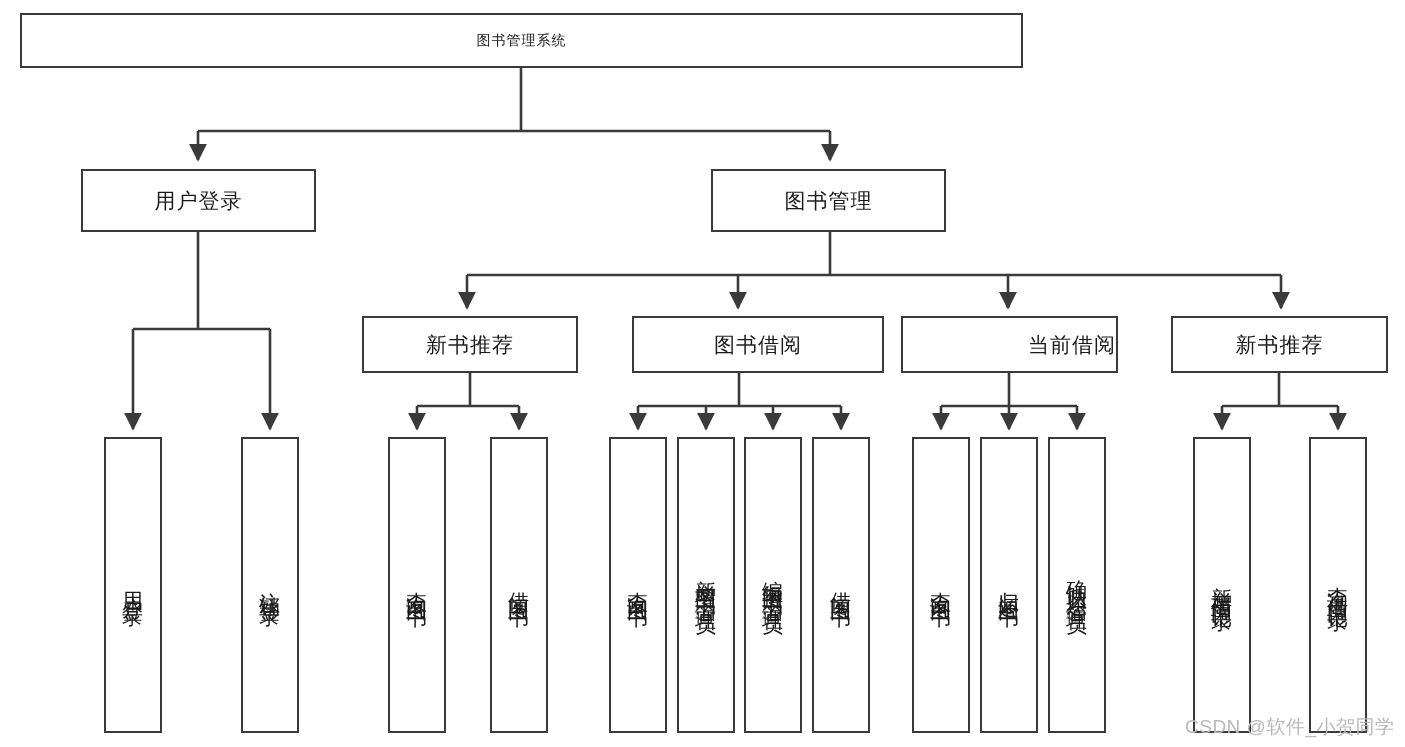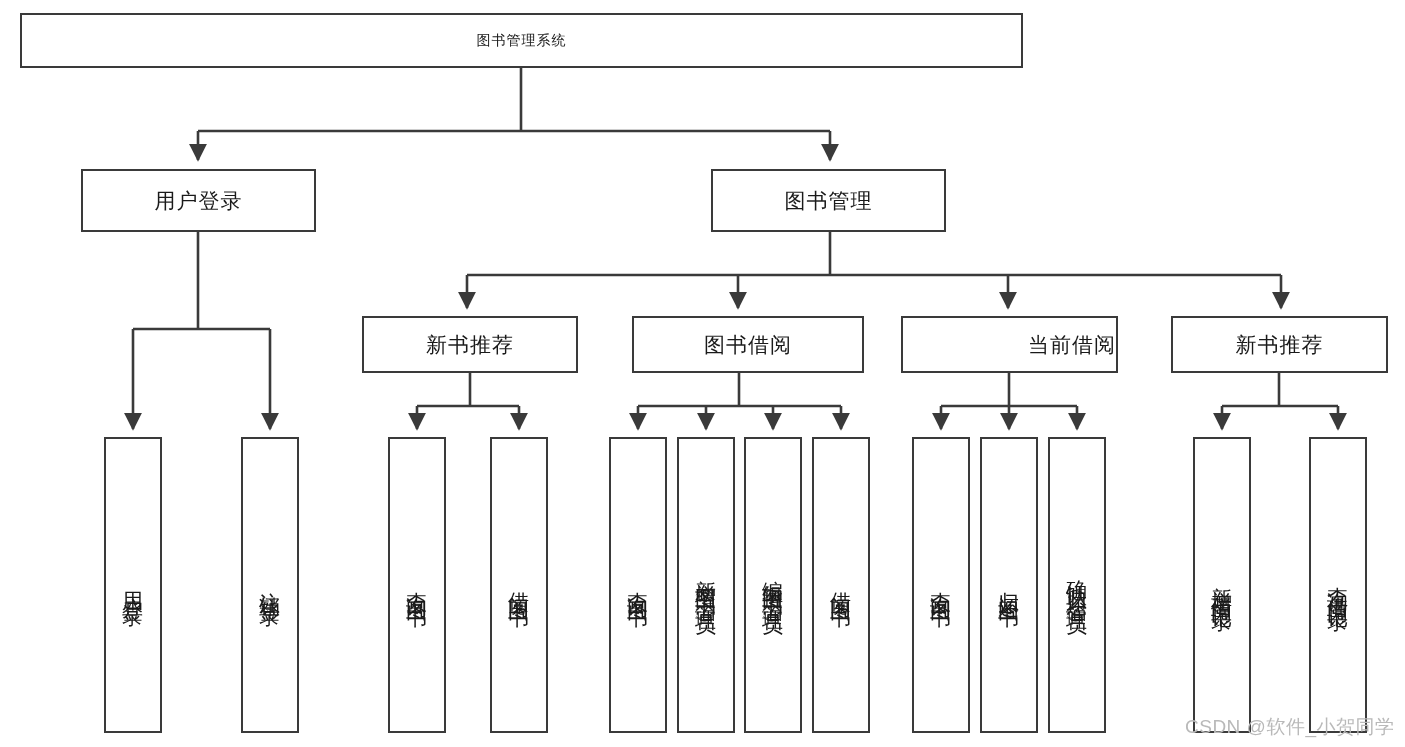--- a/index.html
+++ b/index.html
@@ -124,21 +124,21 @@
   <div class="node horiz" style="left:81px; top:169px; width:235px; height:63px;">
     <span>用户登录</span>
   </div>
   <div class="node horiz" style="left:711px; top:169px; width:235px; height:63px;">
     <span>图书管理</span>
   </div>
 
   <div class="node horiz" style="left:362px; top:316px; width:216px; height:57px;">
     <span>新书推荐</span>
   </div>
-  <div class="node horiz" style="left:632px; top:316px; width:232px; height:57px;">
+  <div class="node horiz" style="left:632px; top:316px; width:252px; height:57px;">
     <span>图书借阅</span>
   </div>
   <div class="node horiz" style="left:901px; top:316px; width:217px; height:57px;justify-content:flex-end;">
     <span>当前借阅</span>
   </div>
   <div class="node horiz" style="left:1171px; top:316px; width:217px; height:57px;">
     <span>新书推荐</span>
   </div>
 
   <div class="node vert" style="left:104px; top:437px; width:58px; height:296px;">

